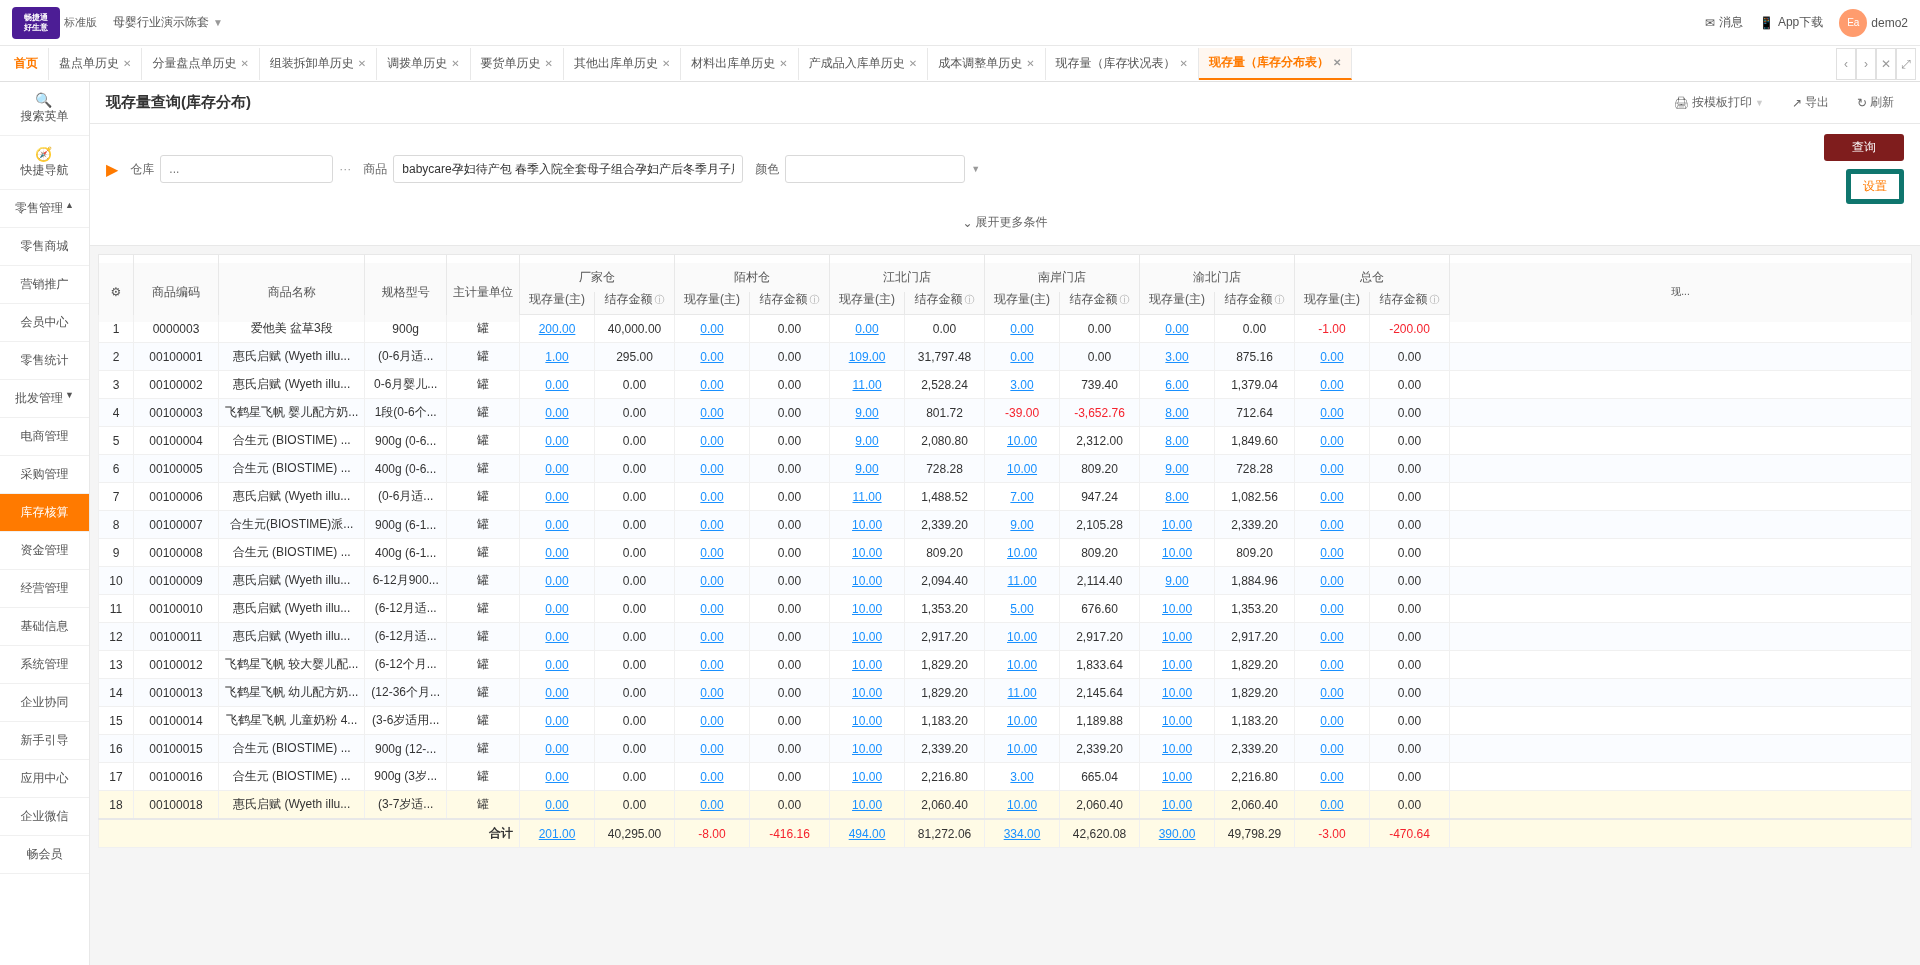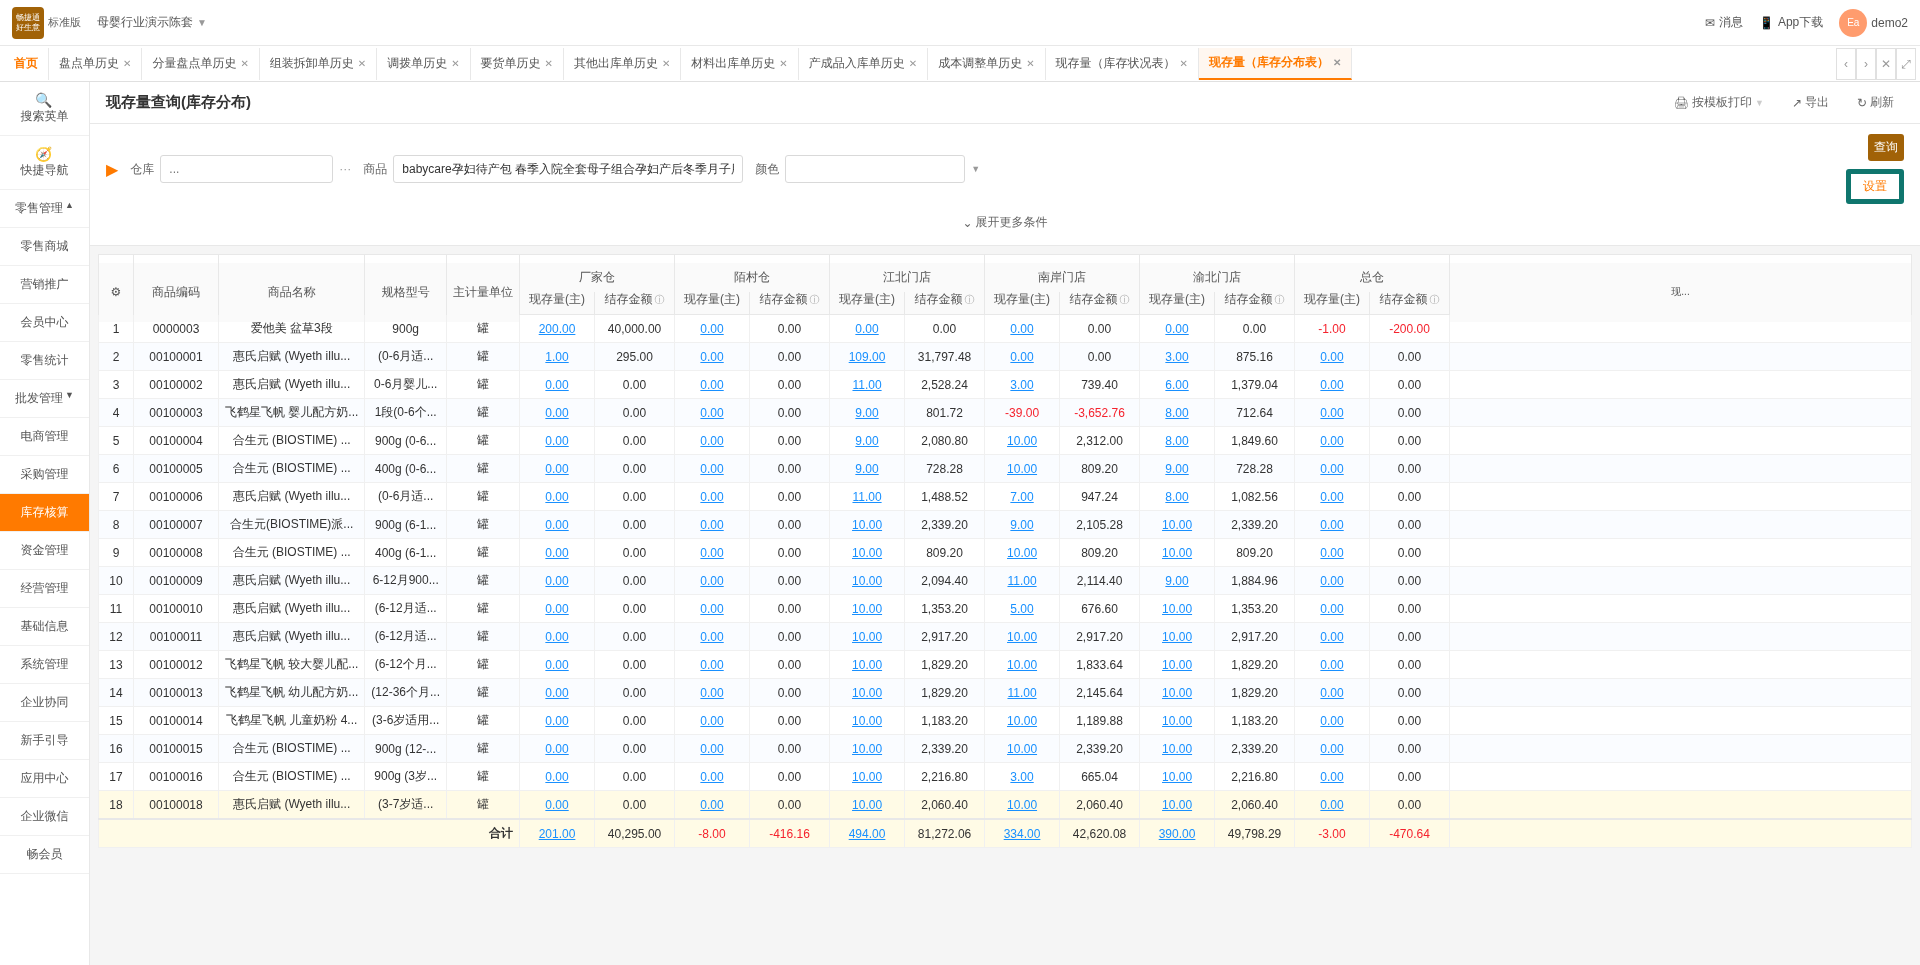--- a/index.html
+++ b/index.html
@@ -2,21 +2,21 @@
 <html><head>
   <meta charset="utf-8">
   <style>
     * { box-sizing: border-box; margin: 0; padding: 0; }
     body { font-family: 'Microsoft YaHei', Arial, sans-serif; font-size: 12px; background: #f5f5f5; color: #333; overflow: hidden; }
 
     
     .top-bar { height: 46px; background: #fff; border-bottom: 1px solid #e8e8e8; display: flex; align-items: center; padding: 0 12px; justify-content: space-between; }
     .top-bar-left { display: flex; align-items: center; gap: 8px; }
     .logo-area { display: flex; align-items: center; gap: 4px; }
-    .logo-icon { width: 32px; height: 32px; background: #a16207; border-radius: 4px; display: flex; align-items: center; justify-content: center; color: #fff; font-size: 10px; font-weight: normal; }
+    .logo-icon { width: 48px; height: 32px; background: #4c1d95; border-radius: 4px; display: flex; align-items: center; justify-content: center; color: #fff; font-size: 10px; font-weight: bold; }
     .logo-text { font-size: 11px; color: #666; line-height: 1.3; }
     .top-bar-right { display: flex; align-items: center; gap: 16px; }
     .top-bar-btn { display: flex; align-items: center; gap: 4px; cursor: pointer; color: #555; font-size: 12px; }
     .avatar { width: 28px; height: 28px; border-radius: 50%; background: #ccc; overflow: hidden; display: flex; align-items: center; justify-content: center; }
 
     
     .nav-tabs { height: 36px; background: #fff; border-bottom: 1px solid #e0e0e0; display: flex; align-items: center; padding: 0 4px; overflow: hidden; }
     .nav-tab { display: flex; align-items: center; height: 32px; padding: 0 10px; font-size: 12px; cursor: pointer; white-space: nowrap; border-right: 1px solid #e8e8e8; color: #555; gap: 4px; }
     .nav-tab.home { color: #ff7a00; font-weight: bold; }
     .nav-tab.active { background: #fff7f0; color: #ff7a00; font-weight: bold; border-bottom: 2px solid #ff7a00; }
@@ -45,21 +45,21 @@
     .btn-action { display: flex; align-items: center; gap: 3px; padding: 4px 10px; border: none; background: none; cursor: pointer; font-size: 12px; color: #666; }
 
     
     .filter-area { background: #fff; padding: 10px 16px; border-bottom: 1px solid #e8e8e8; }
     .filter-row { display: flex; align-items: center; gap: 12px; flex-wrap: wrap; }
     .filter-item { display: flex; align-items: center; gap: 6px; }
     .filter-label { color: #666; font-size: 12px; white-space: nowrap; }
     .filter-input { height: 28px; border: 1px solid #d9d9d9; border-radius: 3px; padding: 0 8px; font-size: 12px; min-width: 120px; color: #333; }
     .filter-input-long { min-width: 320px; }
     .filter-toggle { display: flex; align-items: center; justify-content: center; cursor: pointer; color: #666; font-size: 12px; gap: 3px; padding: 4px 8px; }
-    .btn-query { background: #a16207; color: #fff; border: none; border-radius: 3px; padding: 5px 6px; cursor: pointer; font-size: 12px; }
+    .btn-query { background: #7f1d1d; color: #fff; border: none; border-radius: 3px; padding: 5px 28px; cursor: pointer; font-size: 12px; }
     .btn-setting { background: #fff; color: #ff7a00; border: 5px solid #0f766e; border-radius: 3px; padding: 4px 12px; cursor: pointer; font-size: 12px; margin-top: 4px; }
     .filter-ellipsis { color: #999; font-size: 12px; cursor: pointer; }
     .filter-right-btns { margin-left: auto; display: flex; flex-direction: column; align-items: flex-end; gap: 4px; }
 
     
     .table-container { flex: 1; overflow: auto; padding: 8px; }
     .data-table { width: 100%; border-collapse: collapse; font-size: 12px; background: #fff; }
     .data-table th { background: #fafafa; border: 1px solid #e8e8e8; padding: 6px 6px; text-align: center; font-weight: 500; color: #555; white-space: nowrap; position: sticky; top: 8px; z-index: 10; }
     .data-table td { border: 1px solid #f0f0f0; padding: 5px 6px; text-align: center; color: #333; white-space: nowrap; }
     .data-table tr.summary-row td { background: #fffbe6; font-weight: normal; border-top: 2px solid #e8e8e8; }

